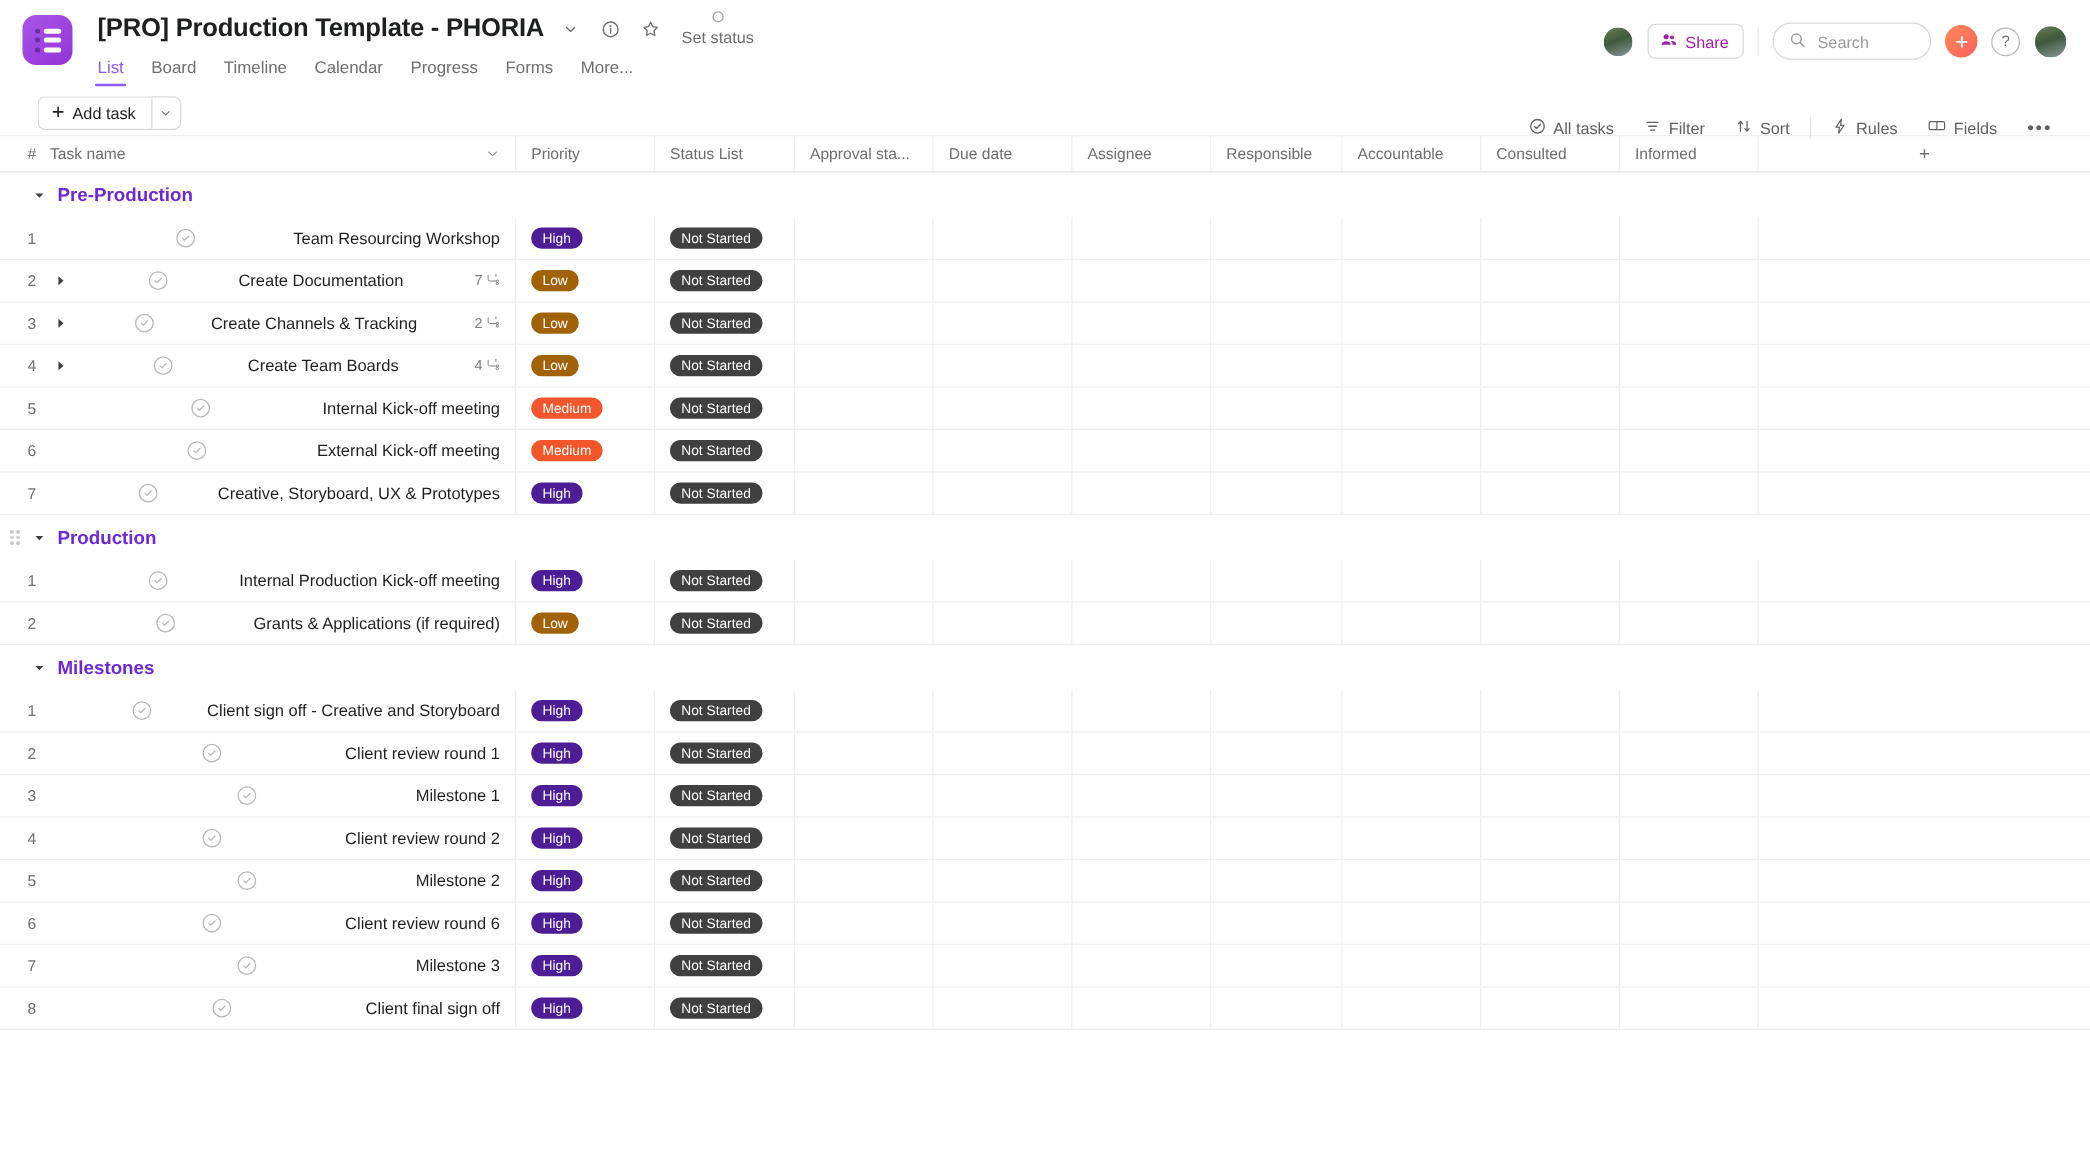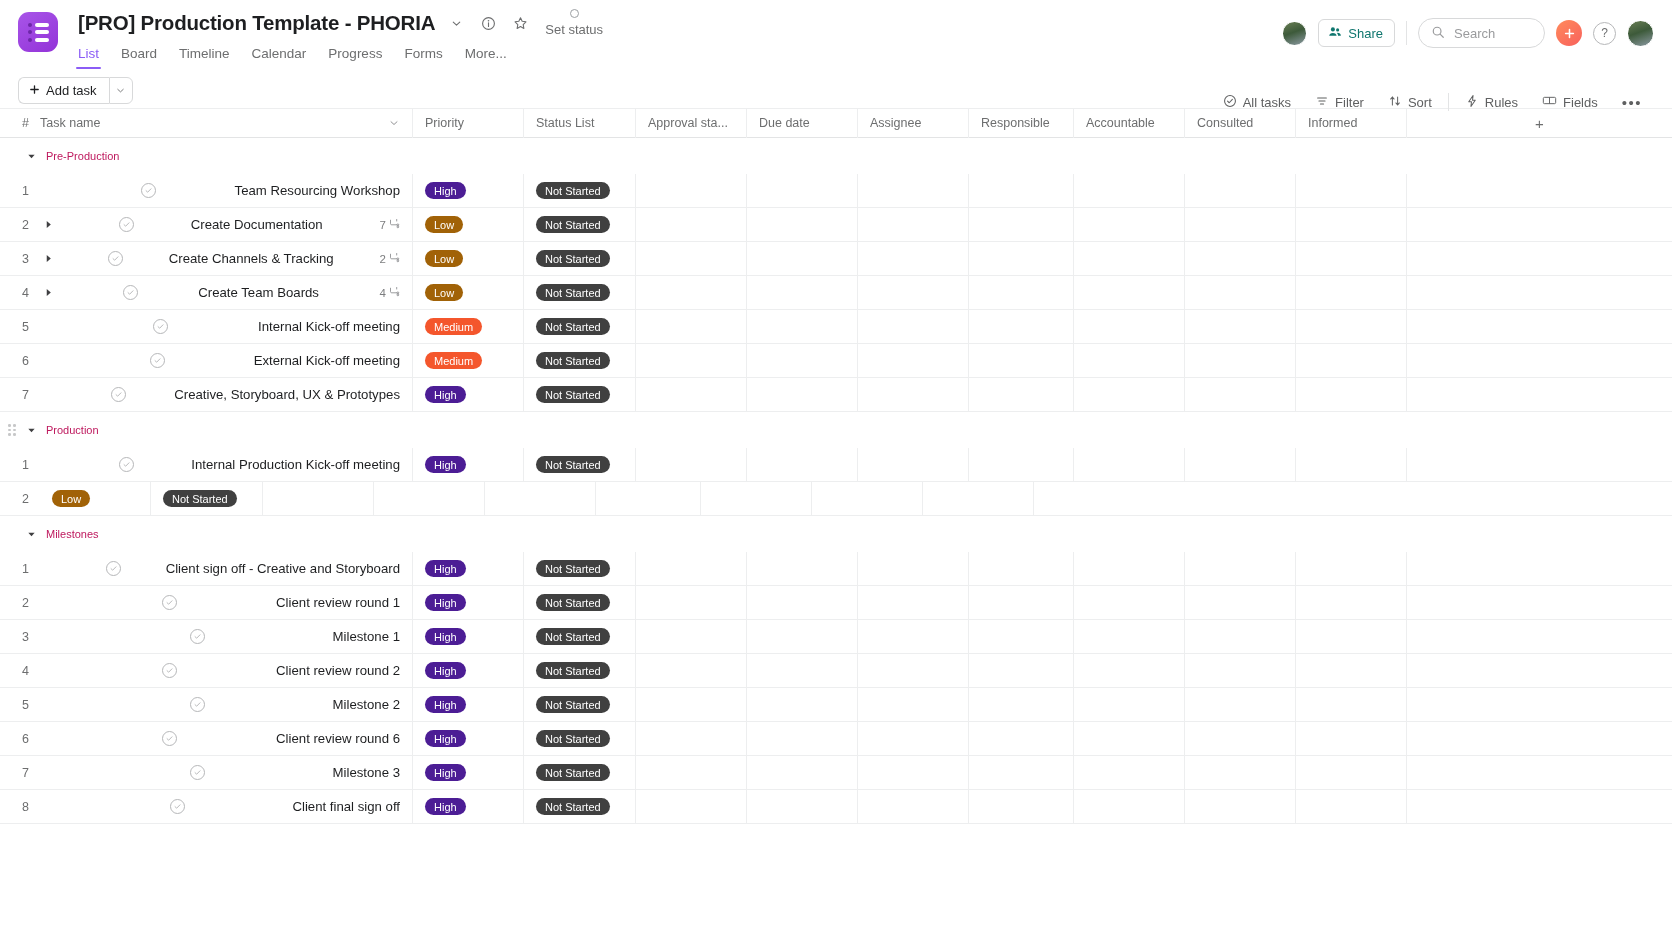--- a/index.html
+++ b/index.html
@@ -71,21 +71,21 @@
   }
   .avatar {
     width: 25px; height: 25px; border-radius: 50%;
     background: linear-gradient(160deg,#6a7f55 0%,#3d5a3a 45%,#8c9aa3 100%);
     border: 1px solid #ffffff; flex: 0 0 auto;
   }
   .avatar.big { width: 27px; height: 27px; }
   .share-btn {
     display: flex; align-items: center; gap: 6px;
     border: 1px solid #d8d9da; border-radius: 6px;
-    padding: 4px 11px 4px 9px; font-size: 13px; color: #0f766e;
+    padding: 4px 11px 4px 9px; font-size: 13px; color: #a21caf;
     background: #fff; height: 28px;
   }
   .vdiv { width: 1px; height: 24px; background: #e3e4e5; }
   .search-box {
     display: flex; align-items: center; gap: 9px;
     border: 1px solid #d8d9da; border-radius: 16px;
     height: 30px; width: 127px; padding: 0 12px;
     color: #9a9b9d; font-size: 13px;
   }
   .plus-round {
@@ -97,21 +97,21 @@
   .help-round {
     width: 23px; height: 23px; border-radius: 50%;
     border: 1.3px solid #b6b7b9; color: #6d6e6f;
     display: flex; align-items: center; justify-content: center;
     font-size: 12px;
   }
 
   
   .subbar {
     height: 36px; display: flex; align-items: center;
-    padding: 0 18px; position: relative;
+    padding: 0 18px; position: relative; margin-left: 12px;
   }
   .addtask-group { display: flex; align-items: stretch; height: 27px; }
   .addtask-main {
     display: flex; align-items: center; gap: 6px;
     border: 1px solid #d8d9da; border-right: none;
     border-radius: 6px 0 0 6px; padding: 0 12px 0 10px;
     font-size: 13px; color: #1e1f21; background: #fff;
   }
   .addtask-caret {
     width: 24px; border: 1px solid #d8d9da; border-radius: 0 6px 6px 0;
@@ -162,21 +162,21 @@
   .drag-dots {
     width: 12px; display: grid; grid-template-columns: 3px 3px; gap: 2px;
     margin-left: 0; margin-right: 2px; opacity: .55;
   }
   .drag-dots i { width: 2.5px; height: 2.5px; background: #9a9b9d; border-radius: 50%; display: block; }
   .drag-spacer { width: 14px; }
   .caret-down {
     width: 18px; height: 18px; display: flex; align-items: center; justify-content: center;
     color: #3f3f41; margin-right: 6px;
   }
-  .sec-title { font-size: 11px; font-weight: 400; color: #be185d; }
+  .sec-title { font-size: 15px; font-weight: 700; color: #6d28d9; }
 
   .trow {
     display: flex; height: 34px; align-items: stretch;
     border-bottom: 1px solid #edeeef;
   }
   .tcell {
     display: flex; align-items: center;
     border-right: 1px solid #edeeef; padding: 0 12px;
     font-size: 13px; color: #1e1f21; overflow: hidden; white-space: nowrap;
   }
@@ -685,20 +685,29 @@
           <div class="tcell c-due"></div>
           <div class="tcell c-asg"></div>
           <div class="tcell c-res"></div>
           <div class="tcell c-acc"></div>
           <div class="tcell c-con"></div>
           <div class="tcell c-inf"></div>
           <div class="tcell c-plus" style="border-right:none"></div>
         </div>
         <div class="trow">
           <div class="tcell c-num">2</div>
+          <div class="tcell c-name">
+            <span class="expand-spacer"></span>
+            <span class="check-circle">
+              <svg width="9" height="9" viewBox="0 0 16 16">
+                <path d="M3.6 8.3 6.5 11l5.9-6" fill="none" stroke="#b6b7b9" stroke-width="1.7" stroke-linecap="round" stroke-linejoin="round"></path>
+              </svg>
+            </span>
+            <span class="task-name">Grants &amp; Applications (if required)</span>
+          </div>
           <div class="tcell c-pri">
             <span class="badge low">Low</span>
           </div>
           <div class="tcell c-sta">
             <span class="badge status">Not Started</span>
           </div>
           <div class="tcell c-app"></div>
           <div class="tcell c-due"></div>
           <div class="tcell c-asg"></div>
           <div class="tcell c-res"></div>

